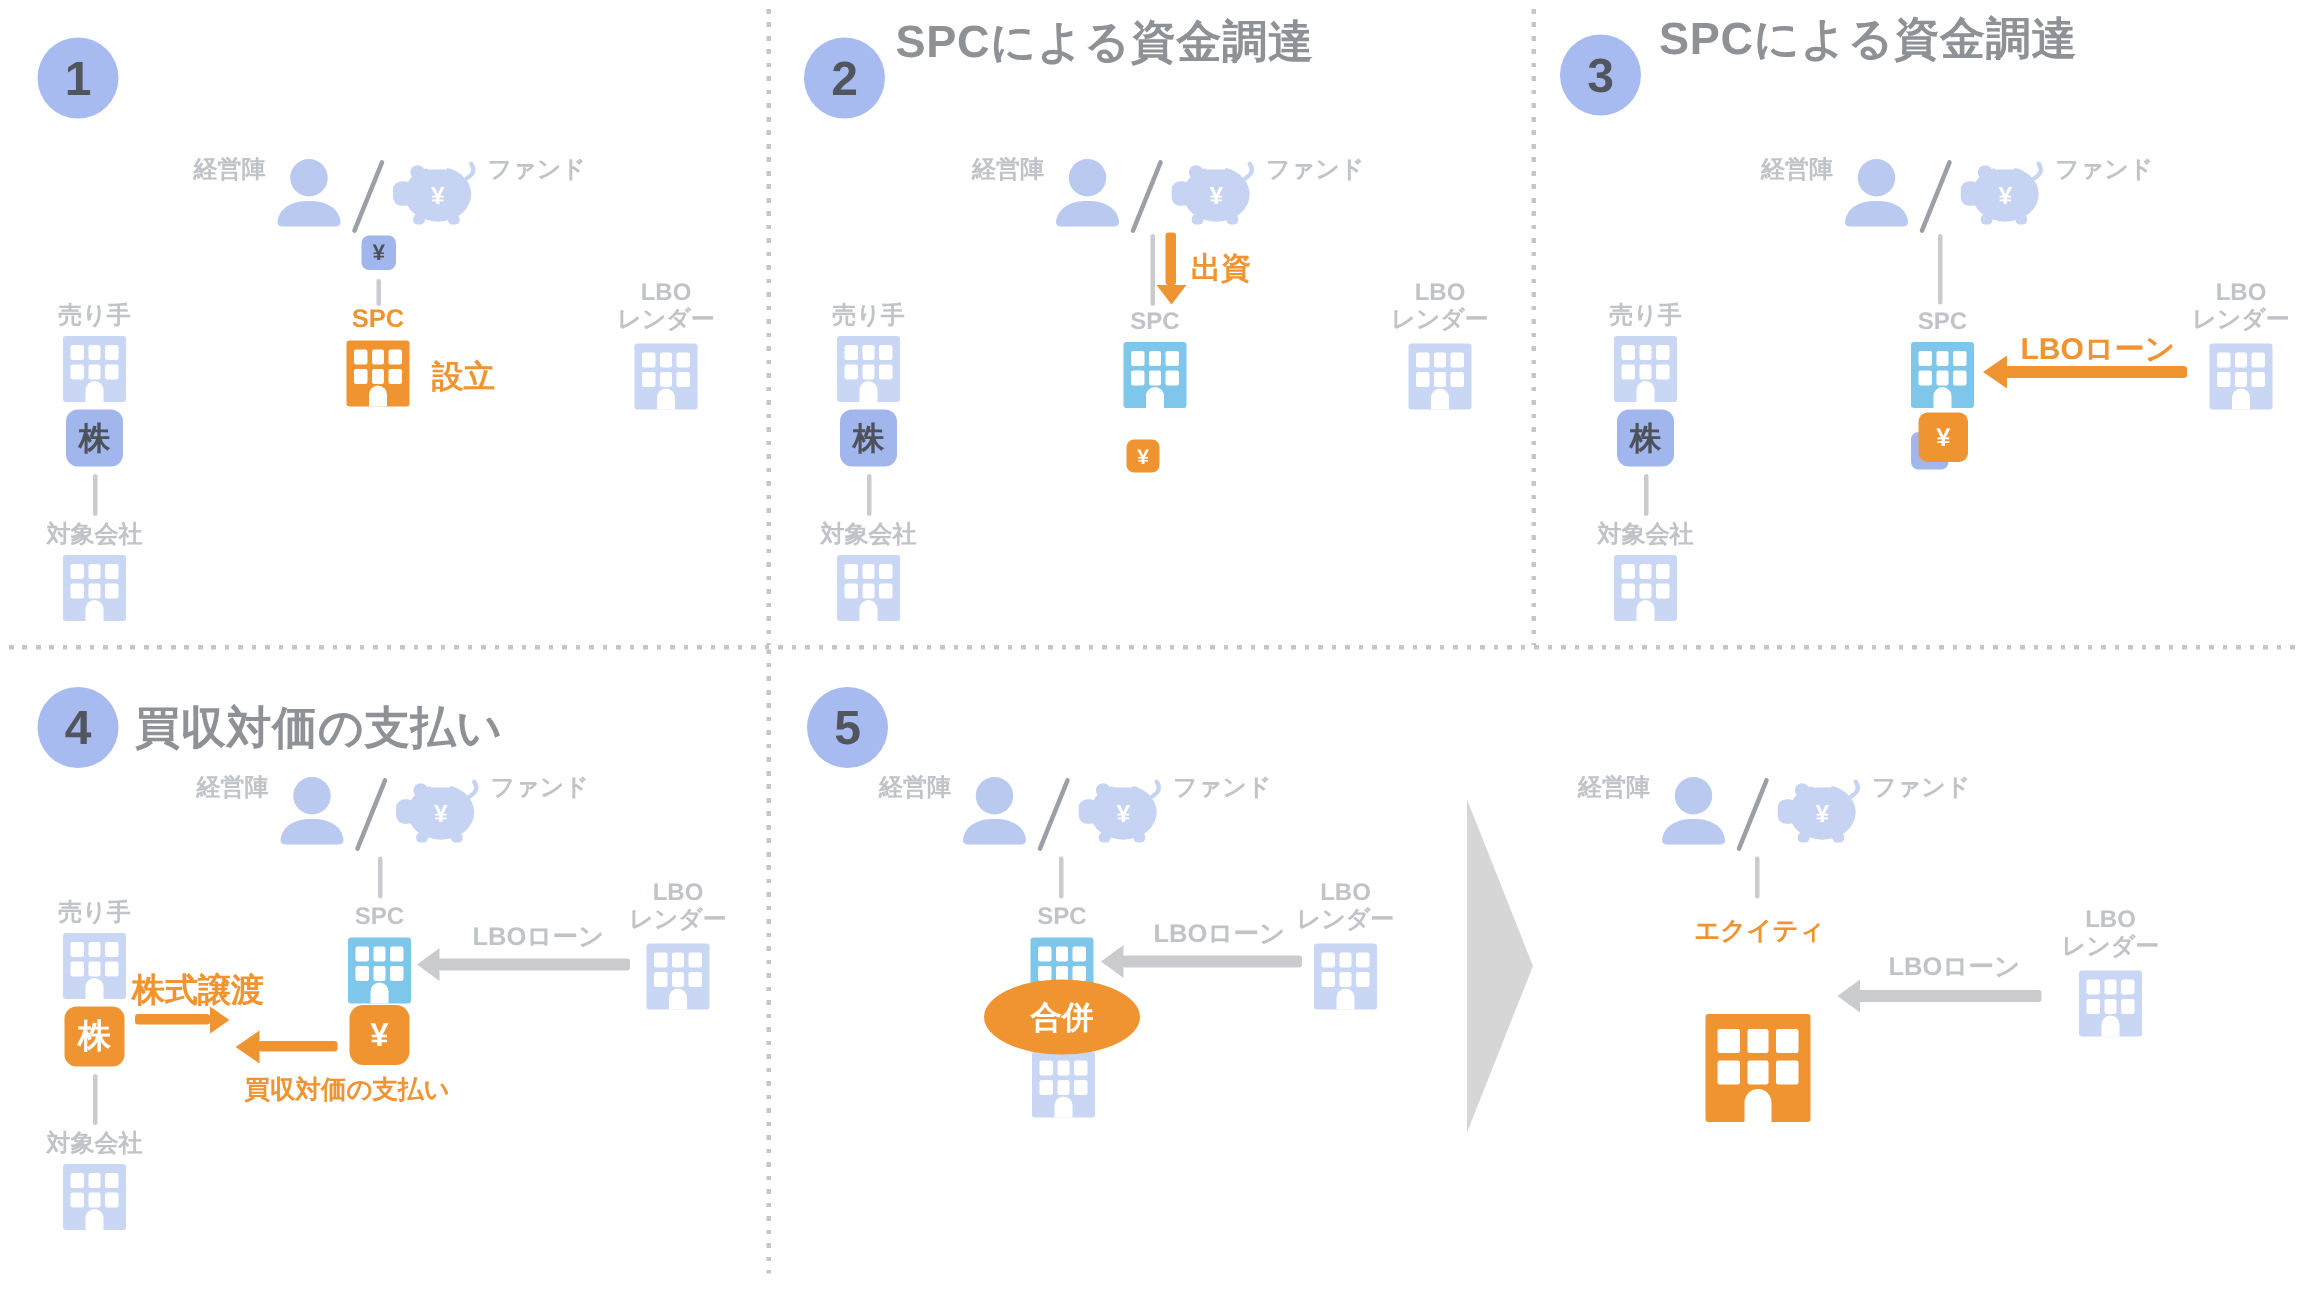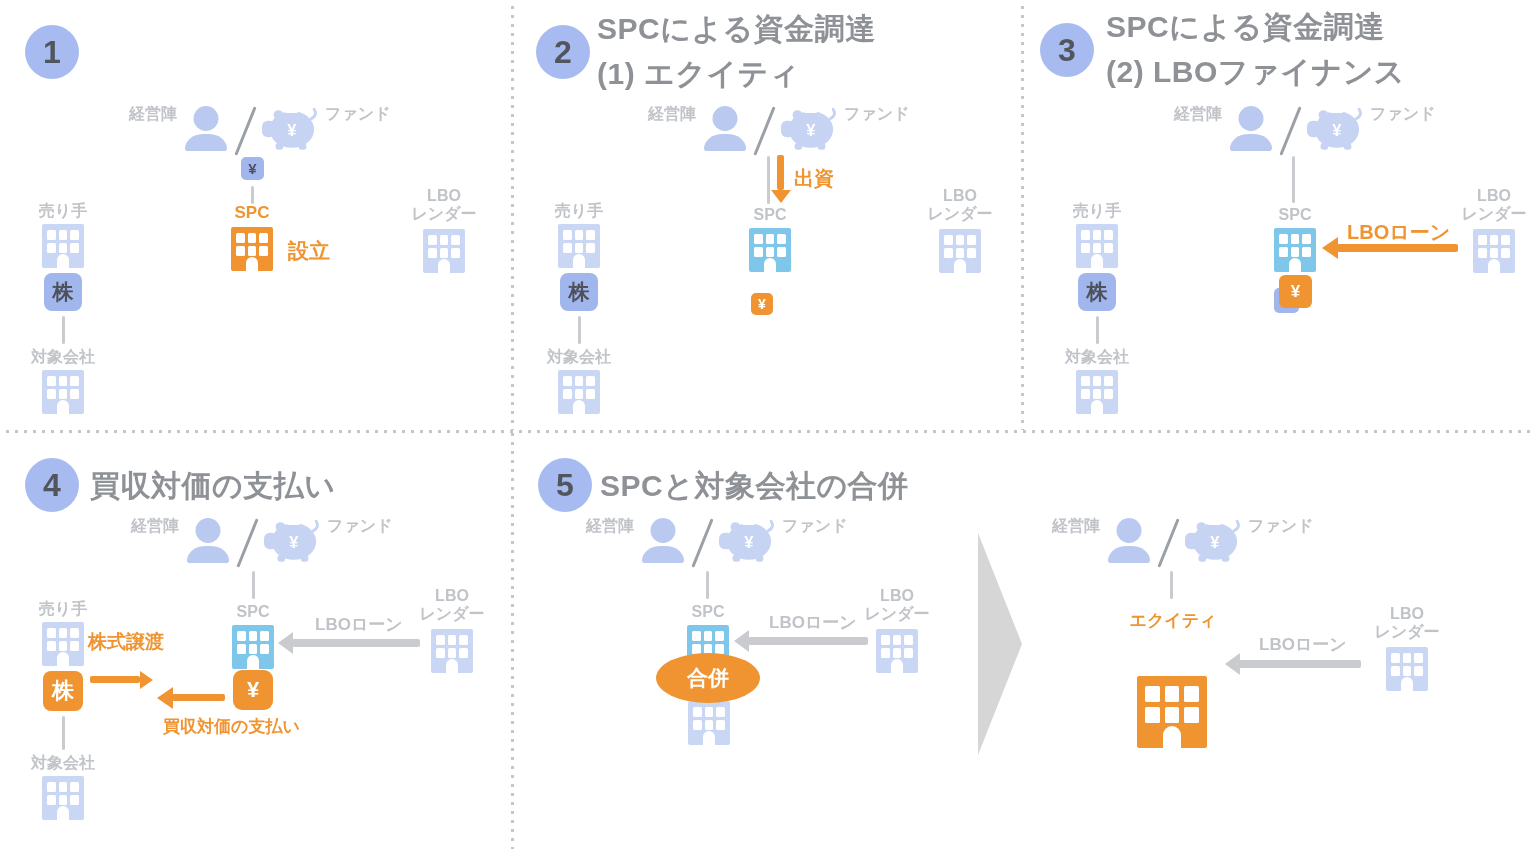--- a/index.html
+++ b/index.html
@@ -153,21 +153,20 @@
         <i></i>
         <i></i>
       </span>
   </div>
 </div>
 
 <div class="panel" style="left:512px;top:0;width:510px;height:431px">
   <div class="badge" style="left:24px;top:25px">2</div>
   <div class="title" style="left:85px;top:6px">
     <div>SPCによる資金調達</div>
-    <div>(1) エクイティ</div>
   </div>
 
   <div class="org" style="left:136px;top:106px">
     <span class="glbl">経営陣</span>
     <span class="person"></span>
     <span class="slash"></span>
     <svg class="piggy" width="56" height="45" viewBox="0 0 58 46">
       <ellipse cx="31" cy="24" rx="23" ry="19" fill="#c6d3f3"></ellipse>
         <rect x="0" y="15" width="14" height="17" rx="6" fill="#c6d3f3"></rect>
       <circle cx="17" cy="9" r="5" fill="#c6d3f3"></circle>
@@ -231,21 +230,20 @@
         <i></i>
         <i></i>
       </span>
   </div>
 </div>
 
 <div class="panel" style="left:1024px;top:0;width:512px;height:431px">
   <div class="badge" style="left:16px;top:23px">3</div>
   <div class="title" style="left:82px;top:4px">
     <div>SPCによる資金調達</div>
-    <div>(2) LBOファイナンス</div>
   </div>
 
   <div class="org" style="left:150px;top:106px">
     <span class="glbl">経営陣</span>
     <span class="person"></span>
     <span class="slash"></span>
     <svg class="piggy" width="56" height="45" viewBox="0 0 58 46">
       <ellipse cx="31" cy="24" rx="23" ry="19" fill="#c6d3f3"></ellipse>
         <rect x="0" y="15" width="14" height="17" rx="6" fill="#c6d3f3"></rect>
       <circle cx="17" cy="9" r="5" fill="#c6d3f3"></circle>
@@ -371,21 +369,21 @@
     <span class="bldg b-pale">
         <i></i>
         <i></i>
         <i></i>
         <i></i>
         <i></i>
         <i></i>
       </span>
   </div>
 
-  <div class="olbl" style="left:88px;top:196px;font-size:19px">株式譲渡</div>
+  <div class="olbl" style="left:88px;top:212px;font-size:22px">株式譲渡</div>
   <div class="shaft a-or head-r" style="left:90px;top:243px;width:50px;height:7px"></div>
   <div class="shaft a-or head-l" style="left:172px;top:261px;width:53px;height:7px"></div>
   <div class="tag tag-or abs" style="left:233px;top:237px;width:40px;height:40px;font-size:22px;border-radius:9px">¥</div>
   <div class="olbl" style="left:163px;top:282px;font-size:17px">買収対価の支払い</div>
 
   <div class="lender" style="left:397px;top:155px">
     <span class="glbl">LBO</span>
     <span class="glbl">レンダー</span>
     <span class="bldg b-pale">
         <i></i>
@@ -393,21 +391,20 @@
         <i></i>
         <i></i>
         <i></i>
         <i></i>
       </span>
   </div>
 </div>
 
 <div class="panel" style="left:512px;top:433px;width:1024px;height:431px">
   <div class="badge" style="left:26px;top:25px">5</div>
-  <div class="title" style="left:88px;top:30px">SPCと対象会社の合併</div>
 
   <div class="org" style="left:74px;top:85px">
     <span class="glbl">経営陣</span>
     <span class="person"></span>
     <span class="slash"></span>
     <svg class="piggy" width="56" height="45" viewBox="0 0 58 46">
       <ellipse cx="31" cy="24" rx="23" ry="19" fill="#c6d3f3"></ellipse>
         <rect x="0" y="15" width="14" height="17" rx="6" fill="#c6d3f3"></rect>
       <circle cx="17" cy="9" r="5" fill="#c6d3f3"></circle>
         <rect x="14" y="38" width="8" height="7" rx="3" fill="#c6d3f3"></rect>

